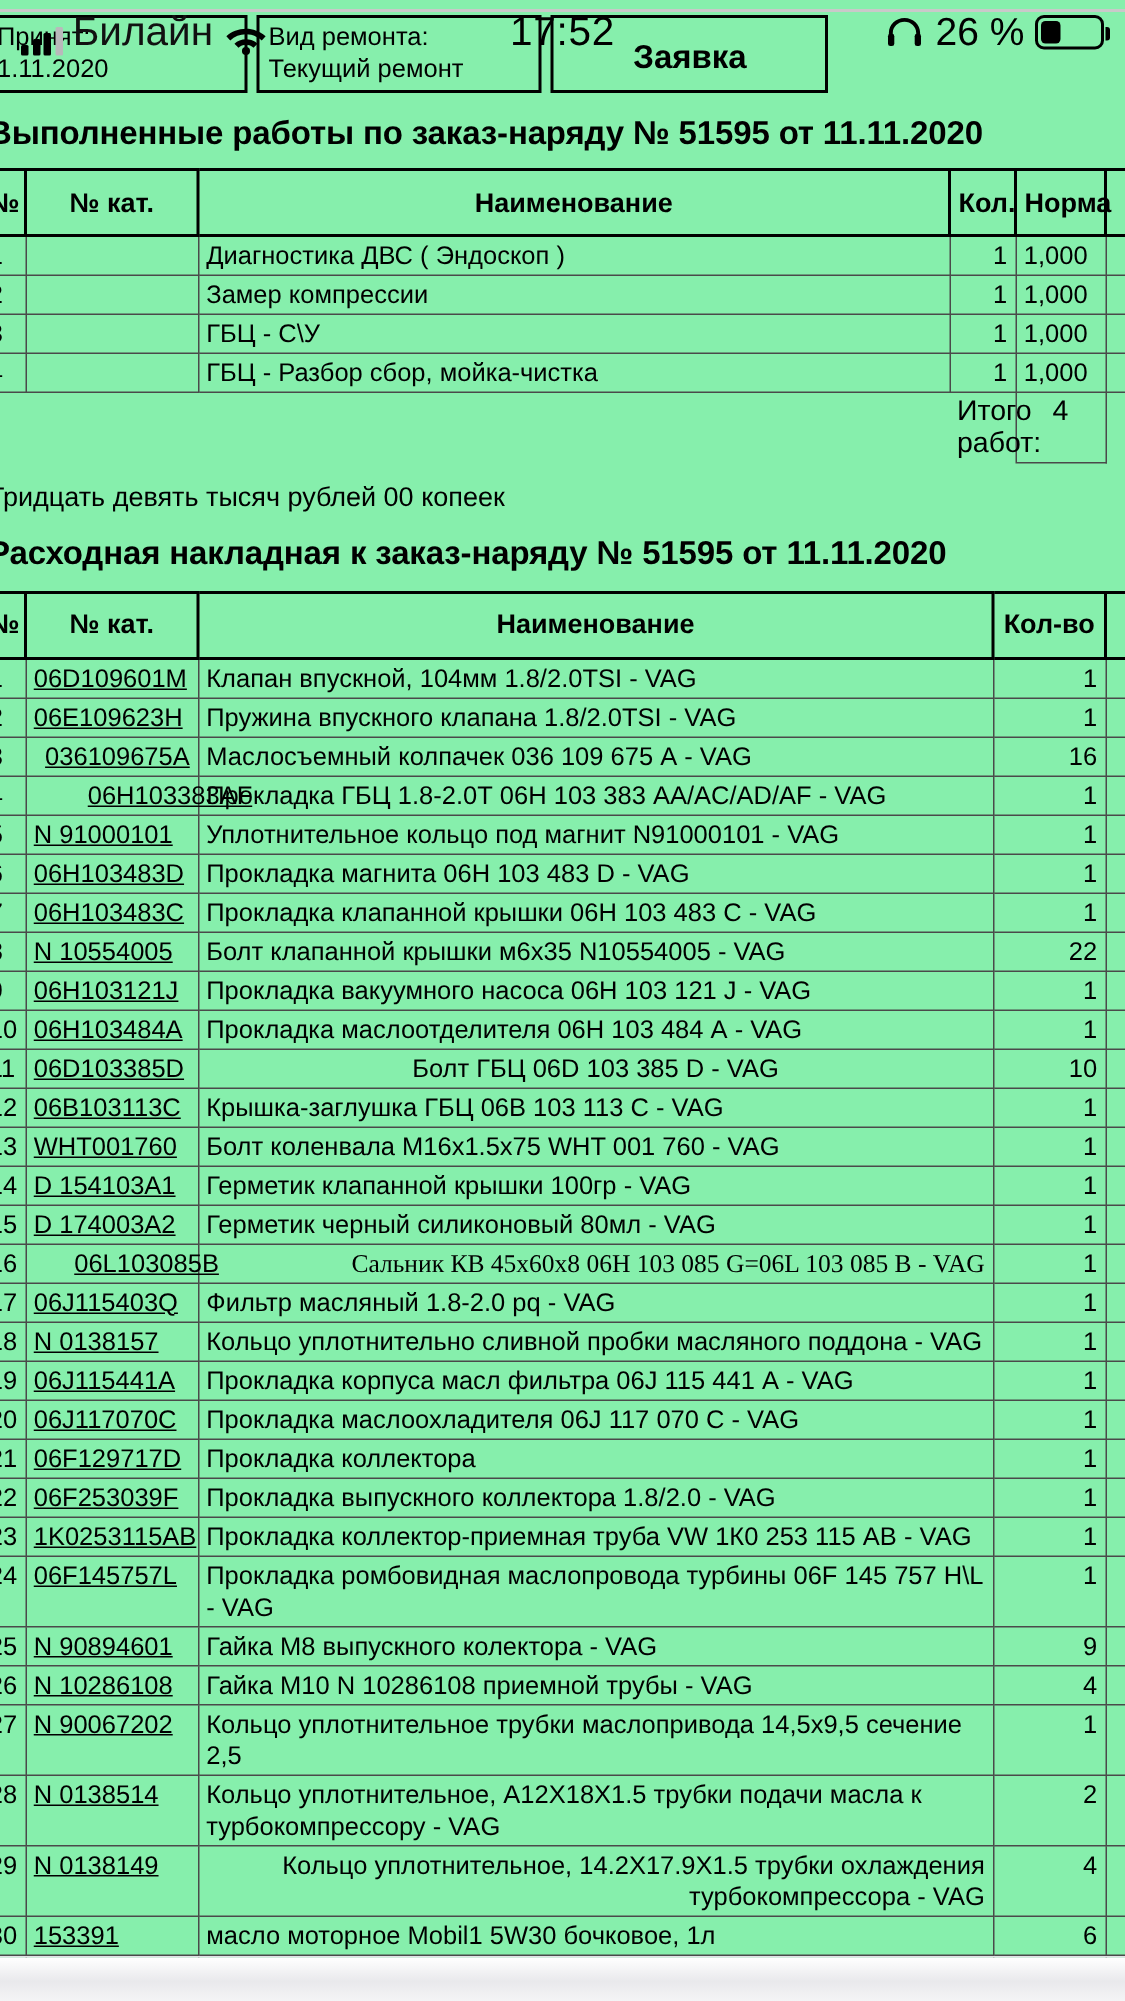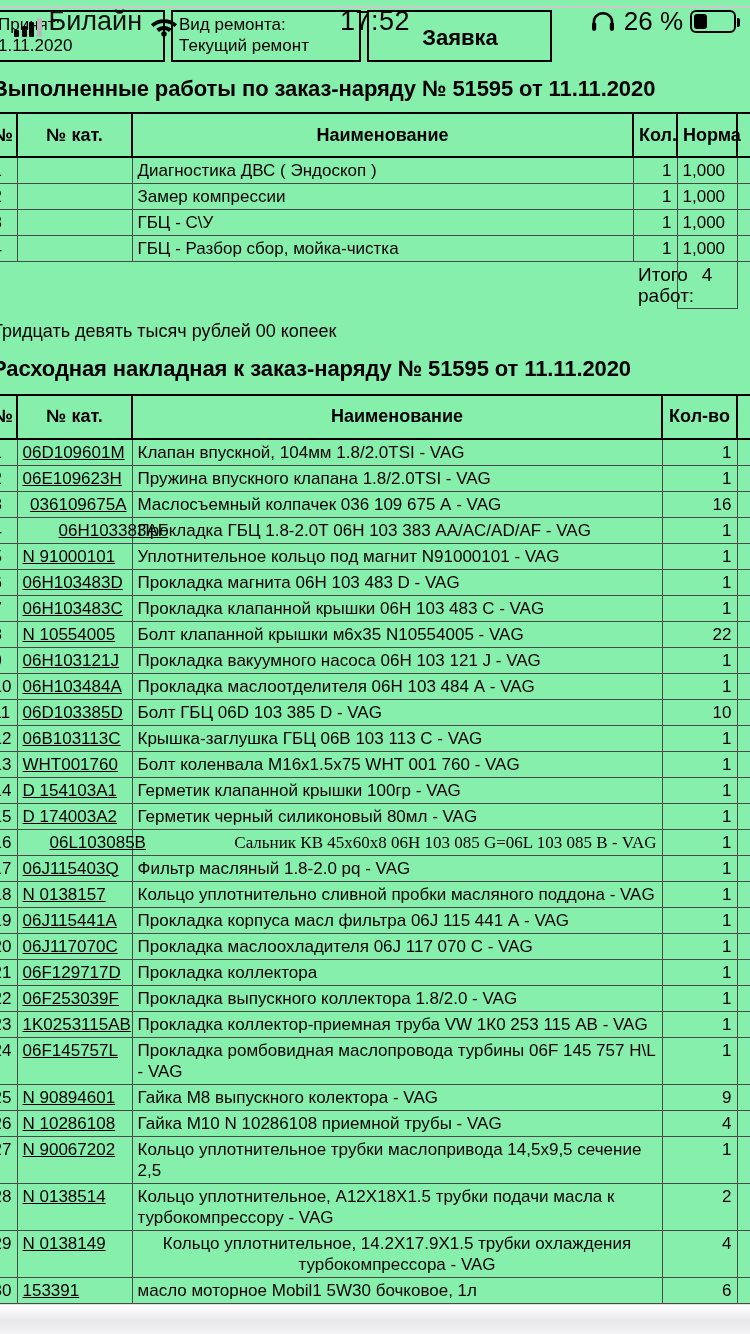--- a/index.html
+++ b/index.html
@@ -314,21 +314,21 @@
             <tr>
               <td class="c-num" style="text-align: left;">10</td>
               <td class="c-cat" style="text-align: left;">06H103484A</td>
               <td class="c-name" style="text-align: left;">Прокладка маслоотделителя 06Н 103 484 А - VAG</td>
               <td class="c-qty2" style="text-align: right;">1</td>
               <td class="c-tail" style="text-align: left;"></td>
             </tr>
             <tr>
               <td class="c-num" style="text-align: left;">11</td>
               <td class="c-cat" style="text-align: left;">06D103385D</td>
-              <td class="c-name" style="text-align: left;">Болт ГБЦ 06D 103 385 D  - VAG</td>
+              <td class="c-name" style="text-align: center;">Болт ГБЦ 06D 103 385 D  - VAG</td>
               <td class="c-qty2" style="text-align: right;">10</td>
               <td class="c-tail" style="text-align: left;"></td>
             </tr>
             <tr>
               <td class="c-num" style="text-align: left;">12</td>
               <td class="c-cat" style="text-align: left;">06B103113C</td>
               <td class="c-name" style="text-align: left;">Крышка-заглушка ГБЦ 06В 103 113 С - VAG</td>
               <td class="c-qty2" style="text-align: right;">1</td>
               <td class="c-tail" style="text-align: left;"></td>
             </tr>
@@ -440,21 +440,21 @@
             <tr>
               <td class="c-num" style="text-align: left;">28</td>
               <td class="c-cat" style="text-align: left;">N  0138514</td>
               <td class="c-name" style="text-align: left;">Кольцо уплотнительное, А12Х18Х1.5 трубки подачи масла к турбокомпрессору - VAG</td>
               <td class="c-qty2" style="text-align: right;">2</td>
               <td class="c-tail" style="text-align: left;"></td>
             </tr>
             <tr>
               <td class="c-num" style="text-align: left;">29</td>
               <td class="c-cat" style="text-align: left;">N  0138149</td>
-              <td class="c-name" style="text-align: center;">Кольцо уплотнительное, 14.2Х17.9Х1.5 трубки охлаждения турбокомпрессора - VAG</td>
+              <td class="c-name" style="text-align: right;">Кольцо уплотнительное, 14.2Х17.9Х1.5 трубки охлаждения турбокомпрессора - VAG</td>
               <td class="c-qty2" style="text-align: right;">4</td>
               <td class="c-tail" style="text-align: left;"></td>
             </tr>
             <tr>
               <td class="c-num" style="text-align: left;">30</td>
               <td class="c-cat" style="text-align: left;">153391</td>
               <td class="c-name" style="text-align: left;">масло моторное Mobil1 5W30 бочковое, 1л</td>
               <td class="c-qty2" style="text-align: right;">6</td>
               <td class="c-tail" style="text-align: left;"></td>
             </tr>

